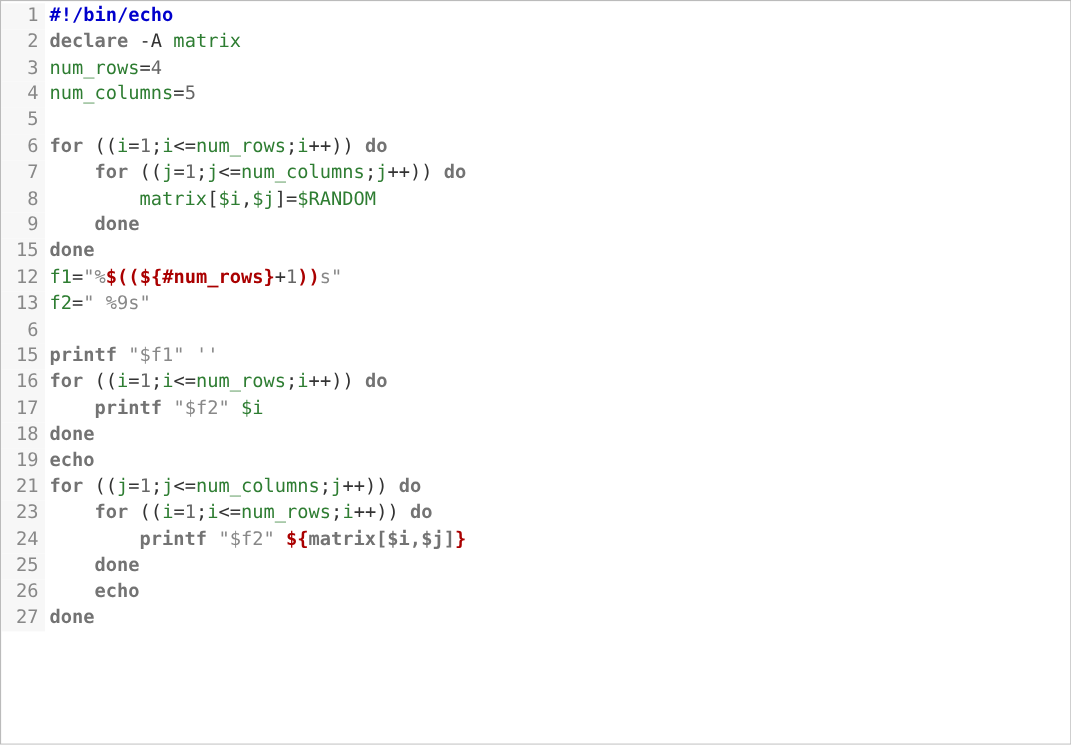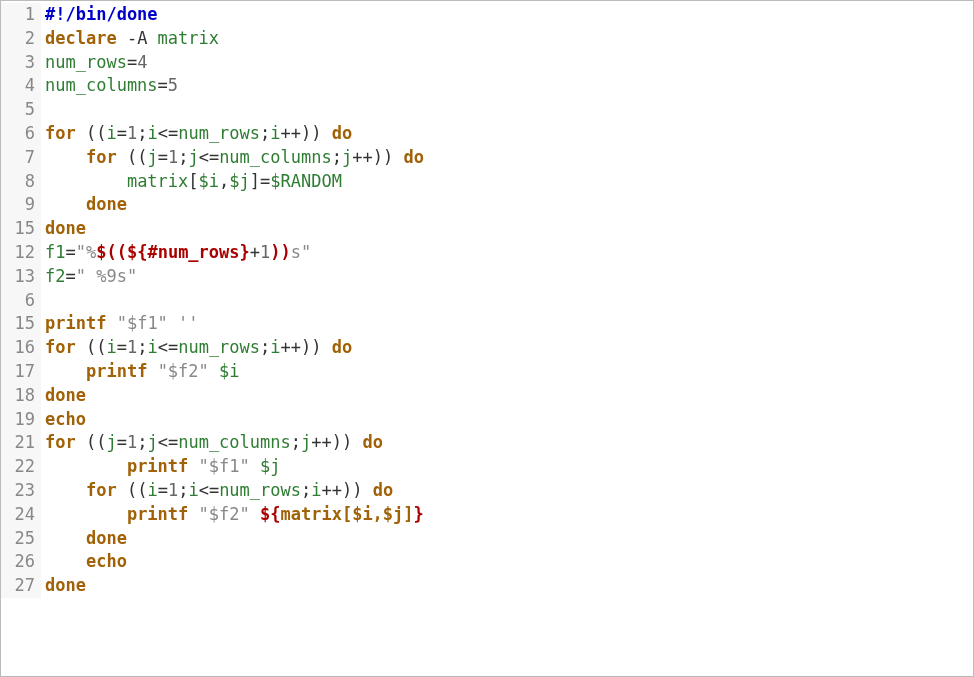--- a/index.html
+++ b/index.html
@@ -33,60 +33,59 @@
     background: #f7f7f7;
     padding-right: 6px;
     user-select: none;
     flex-shrink: 0;
   }
   .code {
     padding-left: 4px;
     flex-grow: 1;
   }
   .tok-comment { color: #0000cc; font-weight: bold; }
-  .tok-kw      { color: #a16207; font-weight: bold; }
+  .tok-kw      { color: #737373; font-weight: bold; }
   .tok-var     { color: #2e7d32; }
   .tok-num     { color: #666; }
   .tok-str     { color: #888; }
   .tok-op      { color: #333; }
   .tok-spec    { color: #aa0000; font-weight: bold; }
   .tok-text    { color: #333; }
   .cursor {
     display: inline-block;
     width: 1px;
     height: 1.1em;
     background: #333;
     vertical-align: text-bottom;
     margin-left: 1px;
   }
 </style>
 </head>
 <body>
 
 <div class="editor-frame">
   <div class="code-area" id="code-area">
-      <div class="line"><span class="gutter">1</span><span class="code"><span class="tok-comment">#!/bin/done</span></span></div>
+      <div class="line"><span class="gutter">1</span><span class="code"><span class="tok-comment">#!/bin/echo</span></span></div>
       <div class="line"><span class="gutter">2</span><span class="code"><span class="tok-kw">declare</span><span class="tok-op"> -A </span><span class="tok-var">matrix</span></span></div>
       <div class="line"><span class="gutter">3</span><span class="code"><span class="tok-var">num_rows</span><span class="tok-op">=</span><span class="tok-num">4</span></span></div>
       <div class="line"><span class="gutter">4</span><span class="code"><span class="tok-var">num_columns</span><span class="tok-op">=</span><span class="tok-num">5</span></span></div>
       <div class="line"><span class="gutter">5</span><span class="code"><span class="tok-text"></span></span></div>
       <div class="line"><span class="gutter">6</span><span class="code"><span class="tok-kw">for</span><span class="tok-op"> ((</span><span class="tok-var">i</span><span class="tok-op">=</span><span class="tok-num">1</span><span class="tok-op">;</span><span class="tok-var">i</span><span class="tok-op">&lt;=</span><span class="tok-var">num_rows</span><span class="tok-op">;</span><span class="tok-var">i</span><span class="tok-op">++)) </span><span class="tok-kw">do</span></span></div>
       <div class="line"><span class="gutter">7</span><span class="code"><span class="tok-text">    </span><span class="tok-kw">for</span><span class="tok-op"> ((</span><span class="tok-var">j</span><span class="tok-op">=</span><span class="tok-num">1</span><span class="tok-op">;</span><span class="tok-var">j</span><span class="tok-op">&lt;=</span><span class="tok-var">num_columns</span><span class="tok-op">;</span><span class="tok-var">j</span><span class="tok-op">++)) </span><span class="tok-kw">do</span></span></div>
       <div class="line"><span class="gutter">8</span><span class="code"><span class="tok-text">        </span><span class="tok-var">matrix</span><span class="tok-op">[</span><span class="tok-var">$i</span><span class="tok-op">,</span><span class="tok-var">$j</span><span class="tok-op">]=</span><span class="tok-var">$RANDOM</span></span></div>
       <div class="line"><span class="gutter">9</span><span class="code"><span class="tok-text">    </span><span class="tok-kw">done</span></span></div>
       <div class="line"><span class="gutter">15</span><span class="code"><span class="tok-kw">done</span></span></div>
       <div class="line"><span class="gutter">12</span><span class="code"><span class="tok-var">f1</span><span class="tok-op">=</span><span class="tok-str">"%</span><span class="tok-spec">$((</span><span class="tok-spec">${</span><span class="tok-spec">#num_rows}</span><span class="tok-op">+</span><span class="tok-num">1</span><span class="tok-spec">))</span><span class="tok-str">s"</span></span></div>
       <div class="line"><span class="gutter">13</span><span class="code"><span class="tok-var">f2</span><span class="tok-op">=</span><span class="tok-str">" %9s"</span></span></div>
       <div class="line"><span class="gutter">6</span><span class="code"><span class="tok-text"></span></span></div>
       <div class="line"><span class="gutter">15</span><span class="code"><span class="tok-kw">printf</span><span class="tok-text"> </span><span class="tok-str">"$f1"</span><span class="tok-text"> </span><span class="tok-str">''</span></span></div>
       <div class="line"><span class="gutter">16</span><span class="code"><span class="tok-kw">for</span><span class="tok-op"> ((</span><span class="tok-var">i</span><span class="tok-op">=</span><span class="tok-num">1</span><span class="tok-op">;</span><span class="tok-var">i</span><span class="tok-op">&lt;=</span><span class="tok-var">num_rows</span><span class="tok-op">;</span><span class="tok-var">i</span><span class="tok-op">++)) </span><span class="tok-kw">do</span></span></div>
       <div class="line"><span class="gutter">17</span><span class="code"><span class="tok-text">    </span><span class="tok-kw">printf</span><span class="tok-text"> </span><span class="tok-str">"$f2"</span><span class="tok-text"> </span><span class="tok-var">$i</span></span></div>
       <div class="line"><span class="gutter">18</span><span class="code"><span class="tok-kw">done</span></span></div>
       <div class="line"><span class="gutter">19</span><span class="code"><span class="tok-kw">echo</span></span></div>
       <div class="line"><span class="gutter">21</span><span class="code"><span class="tok-kw">for</span><span class="tok-op"> ((</span><span class="tok-var">j</span><span class="tok-op">=</span><span class="tok-num">1</span><span class="tok-op">;</span><span class="tok-var">j</span><span class="tok-op">&lt;=</span><span class="tok-var">num_columns</span><span class="tok-op">;</span><span class="tok-var">j</span><span class="tok-op">++)) </span><span class="tok-kw">do</span></span></div>
-      <div class="line"><span class="gutter">22</span><span class="code"><span class="tok-text">        </span><span class="tok-kw">printf</span><span class="tok-text"> </span><span class="tok-str">"$f1"</span><span class="tok-text"> </span><span class="tok-var">$j</span></span></div>
       <div class="line"><span class="gutter">23</span><span class="code"><span class="tok-text">    </span><span class="tok-kw">for</span><span class="tok-op"> ((</span><span class="tok-var">i</span><span class="tok-op">=</span><span class="tok-num">1</span><span class="tok-op">;</span><span class="tok-var">i</span><span class="tok-op">&lt;=</span><span class="tok-var">num_rows</span><span class="tok-op">;</span><span class="tok-var">i</span><span class="tok-op">++)) </span><span class="tok-kw">do</span></span></div>
       <div class="line"><span class="gutter">24</span><span class="code"><span class="tok-text">        </span><span class="tok-kw">printf</span><span class="tok-text"> </span><span class="tok-str">"$f2"</span><span class="tok-text"> </span><span class="tok-spec">${</span><span class="tok-kw">matrix</span><span class="tok-kw">[$i,$j]</span><span class="tok-spec">}</span></span></div>
       <div class="line"><span class="gutter">25</span><span class="code"><span class="tok-text">    </span><span class="tok-kw">done</span></span></div>
       <div class="line"><span class="gutter">26</span><span class="code"><span class="tok-text">    </span><span class="tok-kw">echo</span></span></div>
       <div class="line"><span class="gutter">27</span><span class="code"><span class="tok-kw">done</span></span></div>
     </div>
 </div>
 
 </body></html>

